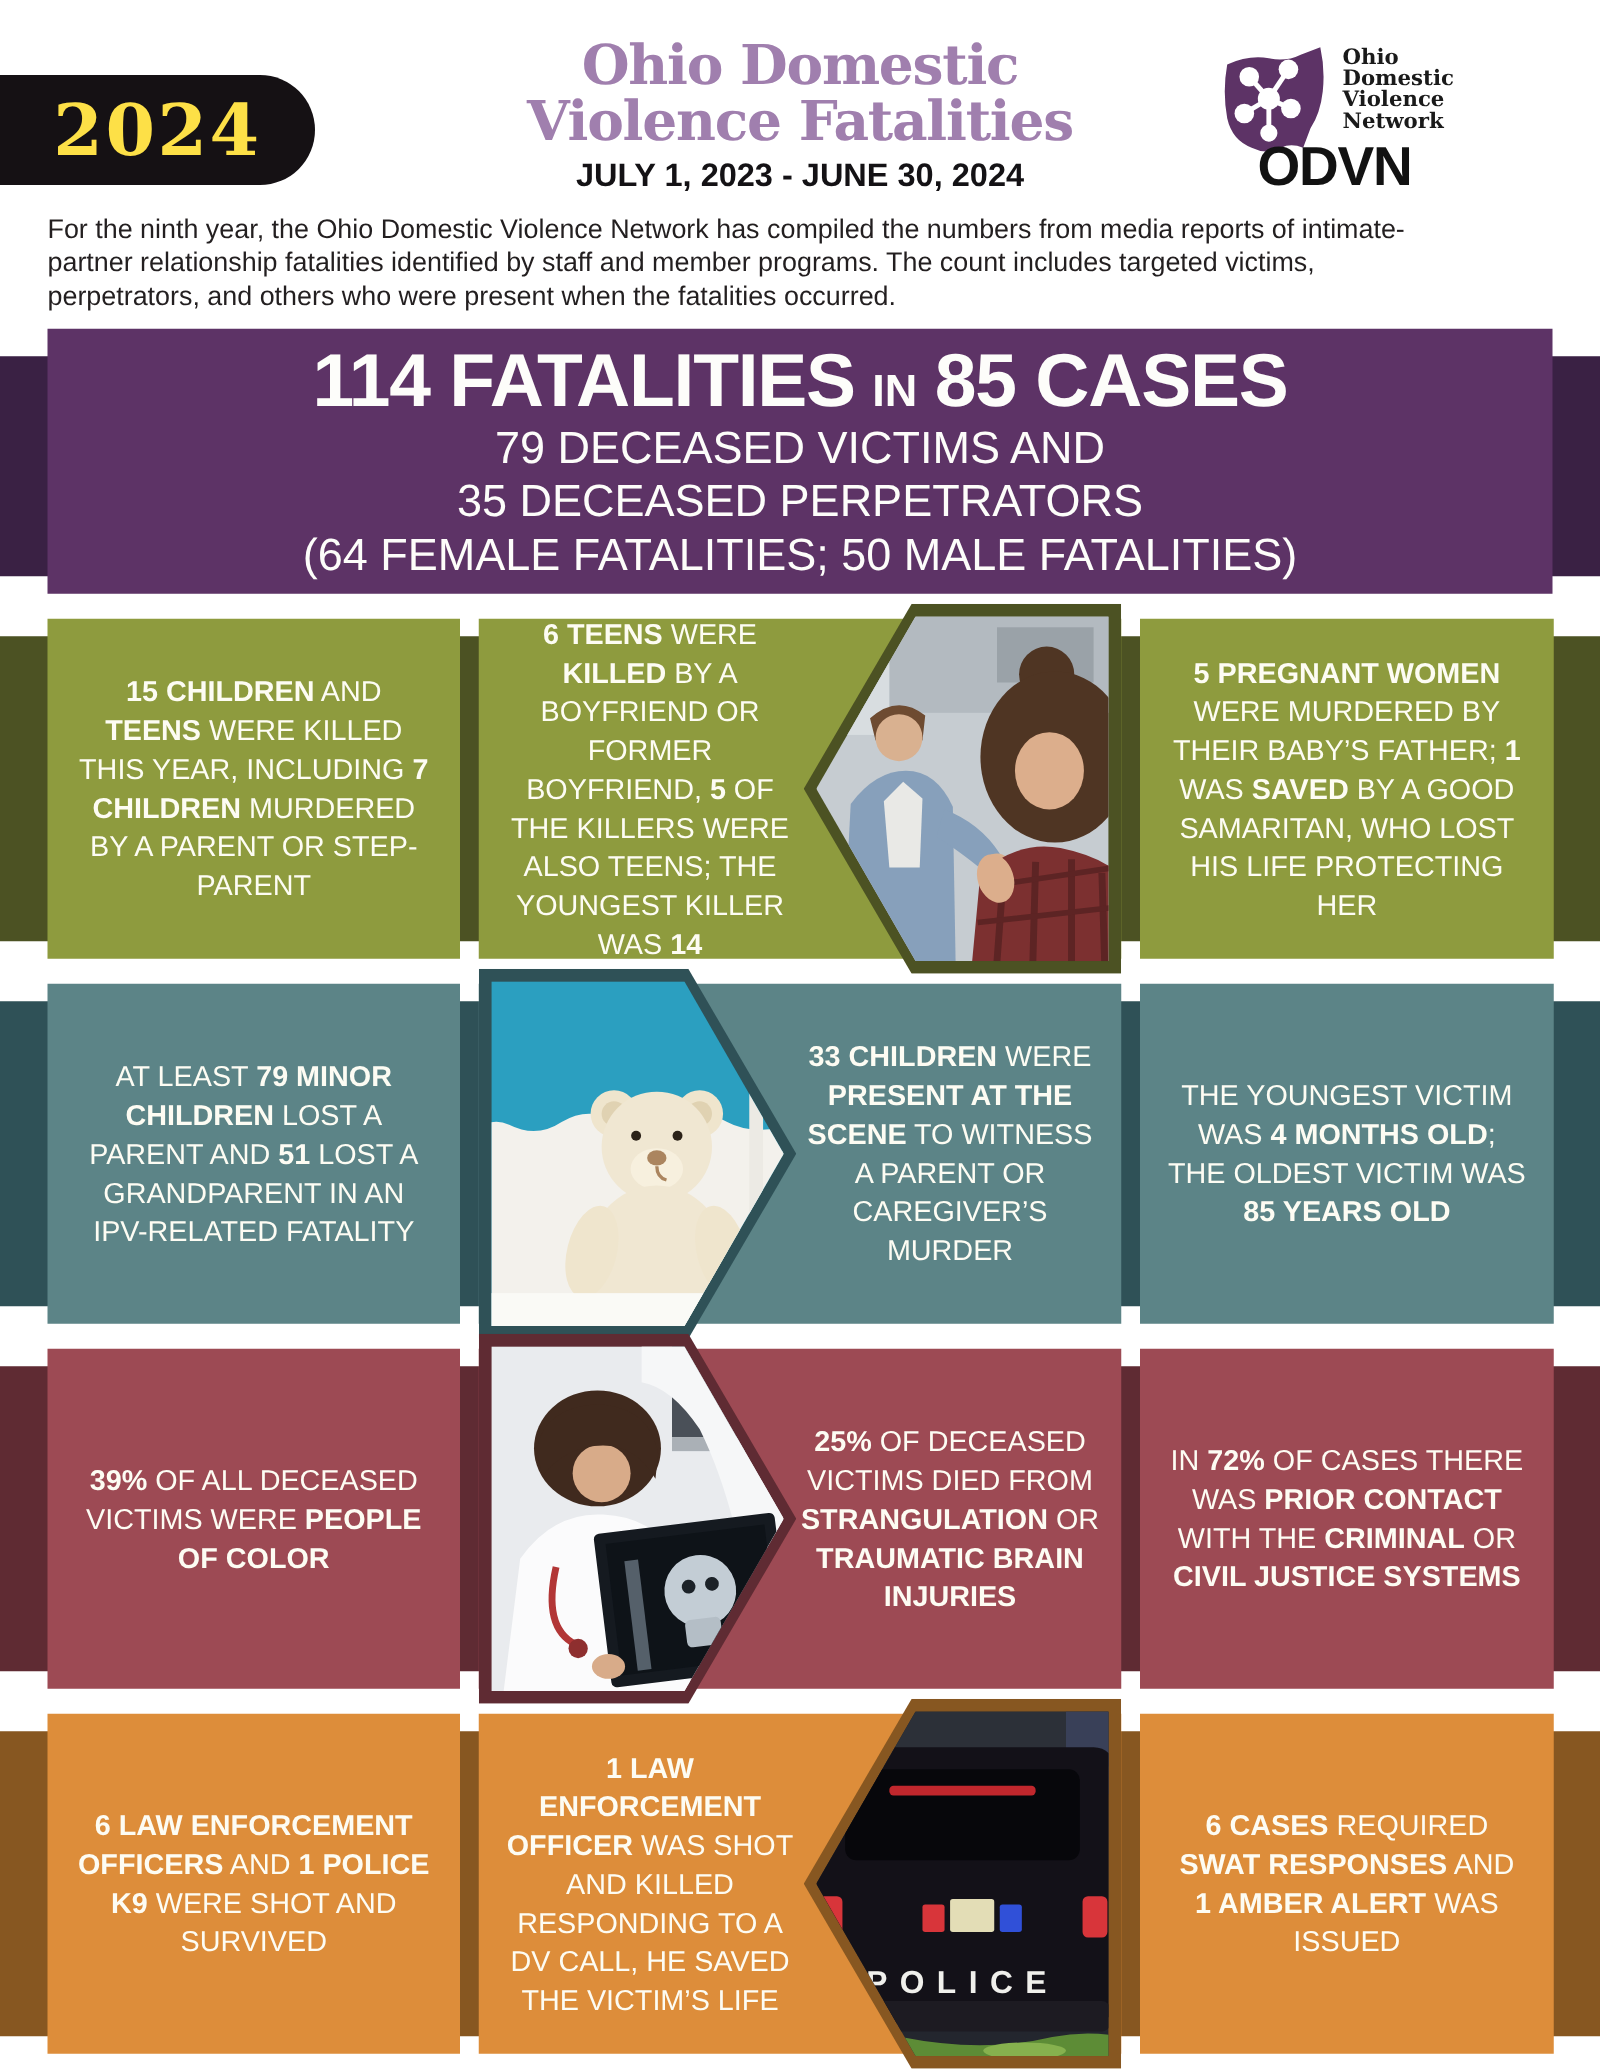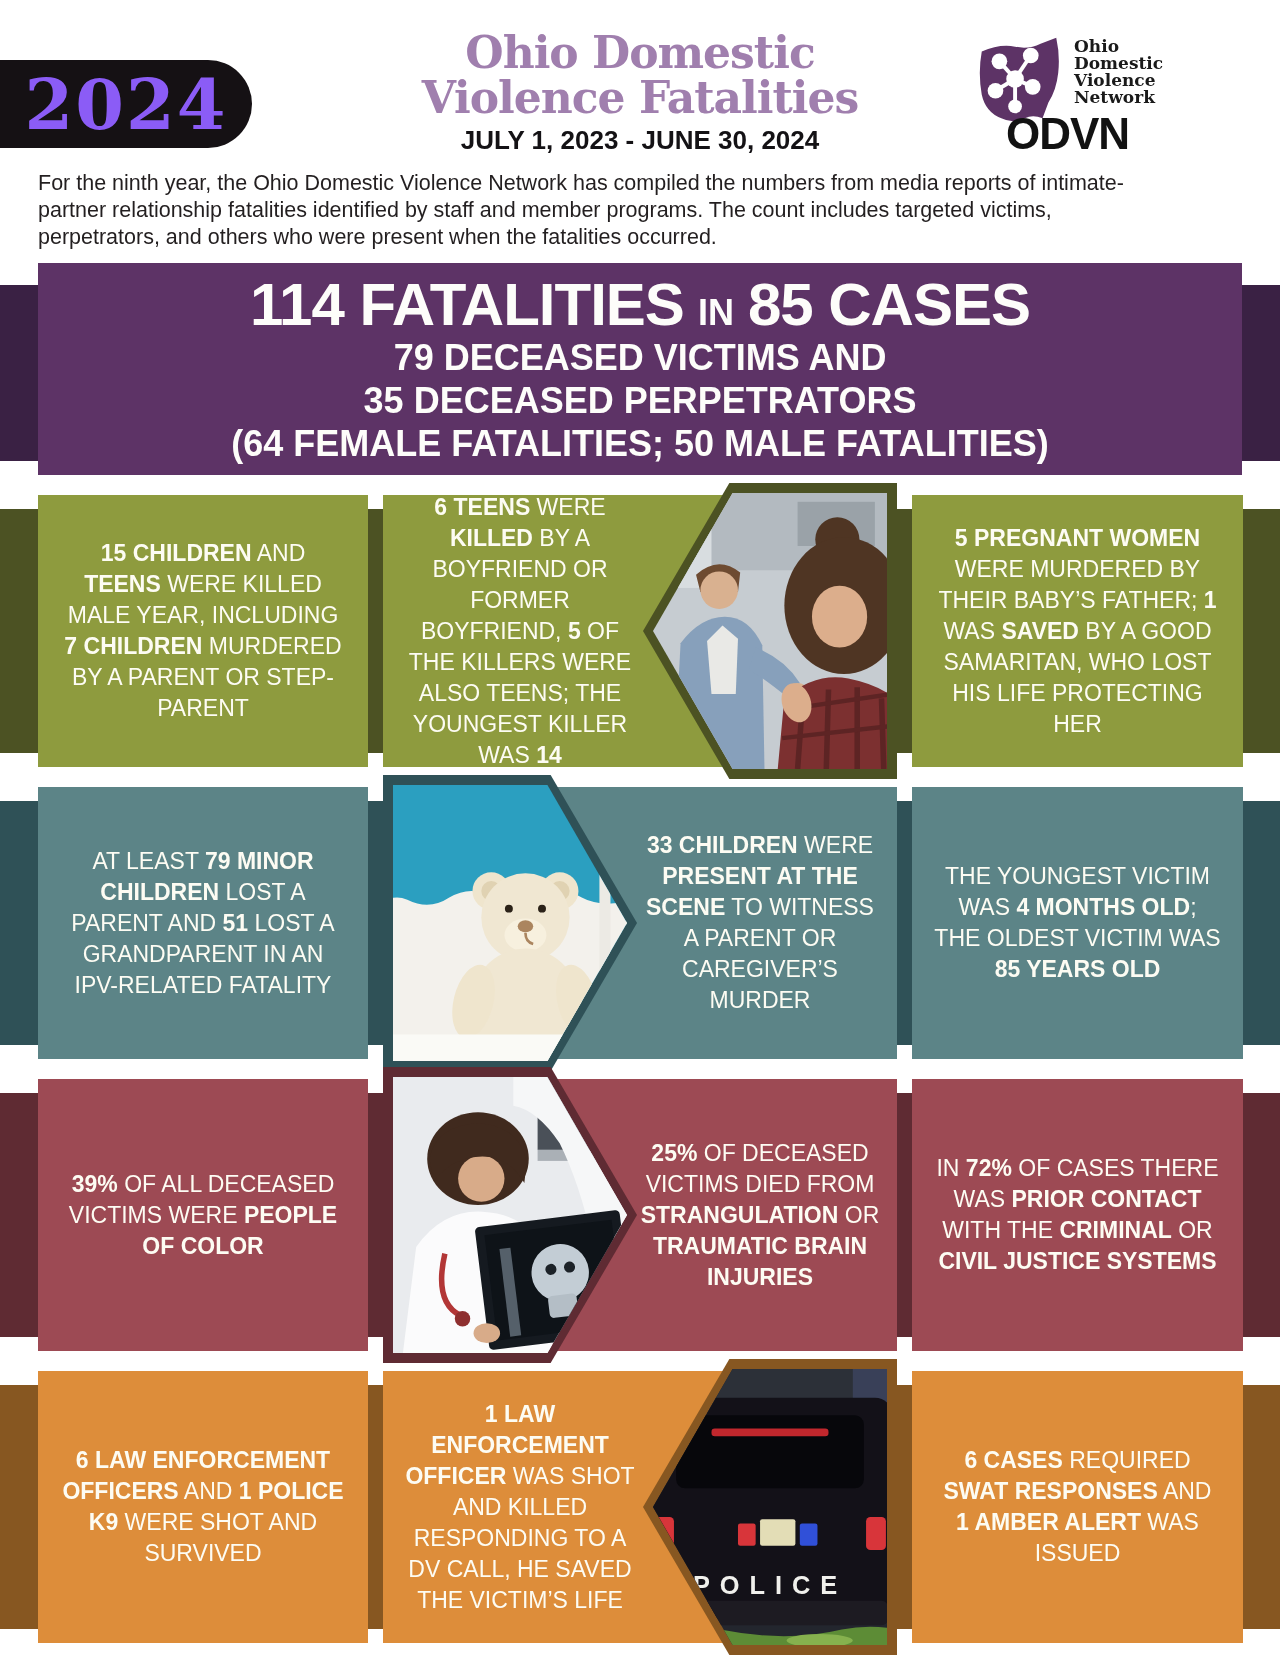--- a/index.html
+++ b/index.html
@@ -11,22 +11,22 @@
   *{box-sizing:border-box; margin:0; padding:0;}
   body{width:1280px; height:1657px; margin:0; overflow:hidden; background:#fff;
        font-family:"Liberation Sans", sans-serif;}
   .page{position:relative; width:1280px; height:1657px; background:#fff;}
 
   
   .header{position:relative; height:160px;}
   .badge{position:absolute; left:0; top:60px; width:252px; height:88px;
          background:var(--badge-black); border-radius:0 44px 44px 0;
          display:flex; align-items:center; justify-content:center;}
-  .badge span{font-family:"DejaVu Serif", serif; font-weight:800; font-size:70px;
-         color:#8b5cf6; letter-spacing:2px;}
+  .badge span{font-family:"DejaVu Serif", serif; font-weight:800; font-size:57px;
+         color:#fde047; letter-spacing:2px;}
   .title-wrap{position:absolute; left:280px; right:280px; top:30px; text-align:center;}
   .title-line{font-family:"DejaVu Serif", serif; font-weight:800; font-size:44px;
          line-height:45px; color:var(--title-purple); letter-spacing:-1px;}
   .date-range{margin-top:5px; font-size:26px; font-weight:800; color:#141215;}
 
   .logo{position:absolute; right:94px; top:26px; width:216px; height:130px;}
   .logo svg.ohio{position:absolute; left:0; top:4px; width:98px; height:98px;}
   .logo-text{position:absolute; left:104px; top:12px; text-align:left;}
   .logo-text div{font-family:"DejaVu Serif", serif; font-weight:700; font-size:17px;
          line-height:17px; color:#1a1a1a;}
@@ -39,21 +39,21 @@
   
   .banner{position:relative; height:212px; margin-top:12px;padding-left:45px;}
   .banner-band{position:absolute; left:0; right:0; top:22px; bottom:14px;
          background:var(--banner-purple-dark);}
   .banner-box{position:absolute; left:38px; right:38px; top:0; bottom:0;
          background:var(--banner-purple); color:#fdfdfa;
          display:flex; flex-direction:column; align-items:center; justify-content:center;}
   .headline{display:flex; align-items:baseline; gap:14px; font-weight:800;}
   .headline .big{font-size:60px; letter-spacing:-1px; line-height:62px;}
   .headline .small{font-size:36px; font-weight:700;}
-  .banner-line{font-size:36px; line-height:43px; font-weight:700;}
+  .banner-line{font-size:36px; line-height:43px; font-weight:400;}
 
   
   .row{position:relative; height:272px; margin-top:20px;}
   .row.olive{--light:var(--olive); --dark:var(--olive-dark);}
   .row.teal{--light:var(--teal); --dark:var(--teal-dark);}
   .row.maroon{--light:var(--maroon); --dark:var(--maroon-dark);}
   .row.orange{--light:var(--orange); --dark:var(--orange-dark);}
   .row-band{position:absolute; left:0; right:0; top:14px; bottom:14px; background:var(--dark);}
   .boxes{position:absolute; left:38px; right:37px; top:0; bottom:0;
          display:grid; grid-template-columns:330px 514px 1fr; gap:15px;}
@@ -131,21 +131,21 @@
       <div class="banner-line">79 DECEASED VICTIMS AND</div>
       <div class="banner-line">35 DECEASED PERPETRATORS</div>
       <div class="banner-line">(64 FEMALE FATALITIES; 50 MALE FATALITIES)</div>
     </div>
   </div>
 
   <div class="row olive">
     <div class="row-band"></div>
     <div class="boxes">
       <div class="box">
-          <div><b>15 CHILDREN</b><span> AND </span><b>TEENS</b><span> WERE KILLED MALE YEAR, INCLUDING </span><b>7 CHILDREN</b><span> MURDERED BY A PARENT OR STEP-PARENT</span></div>
+          <div><b>15 CHILDREN</b><span> AND </span><b>TEENS</b><span> WERE KILLED THIS YEAR, INCLUDING </span><b>7 CHILDREN</b><span> MURDERED BY A PARENT OR STEP-PARENT</span></div>
         </div>
       <div class="box middle">
         <div class="mid-text at-left">
             <div><b>6 TEENS</b><span> WERE </span><b>KILLED</b><span> BY A BOYFRIEND OR FORMER BOYFRIEND, </span><b>5</b><span> OF THE KILLERS WERE ALSO TEENS; THE YOUNGEST KILLER WAS </span><b>14</b></div>
           </div>
         <div class="photo-frame at-right point-left">
           <div class="photo-clip point-left">
             <svg viewBox="0 0 250 250" preserveAspectRatio="xMidYMid slice">
               <rect width="250" height="250" fill="#c6ccd1"></rect>
               <rect width="250" height="70" fill="#b3bac0"></rect>

